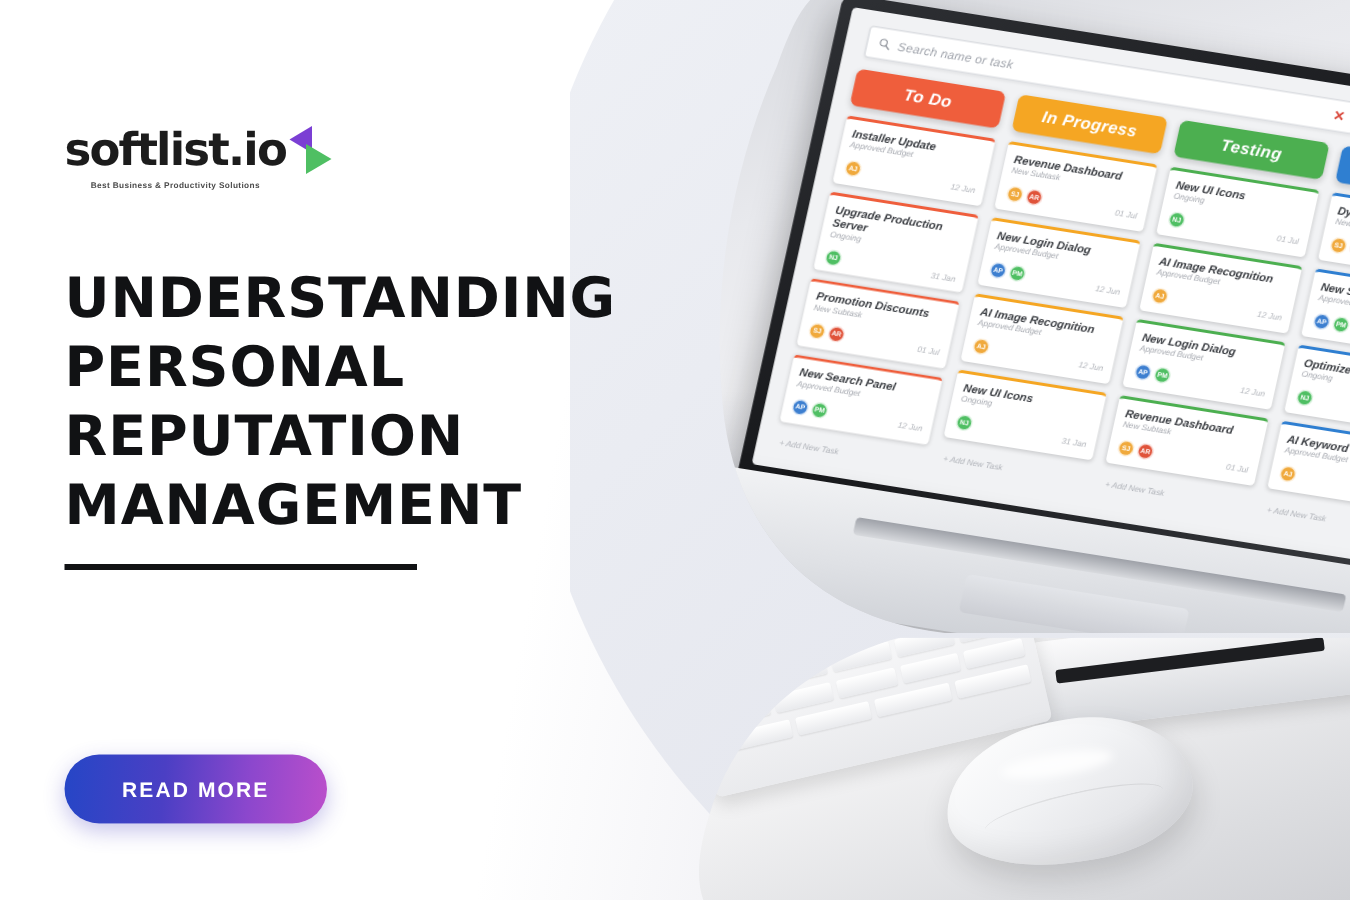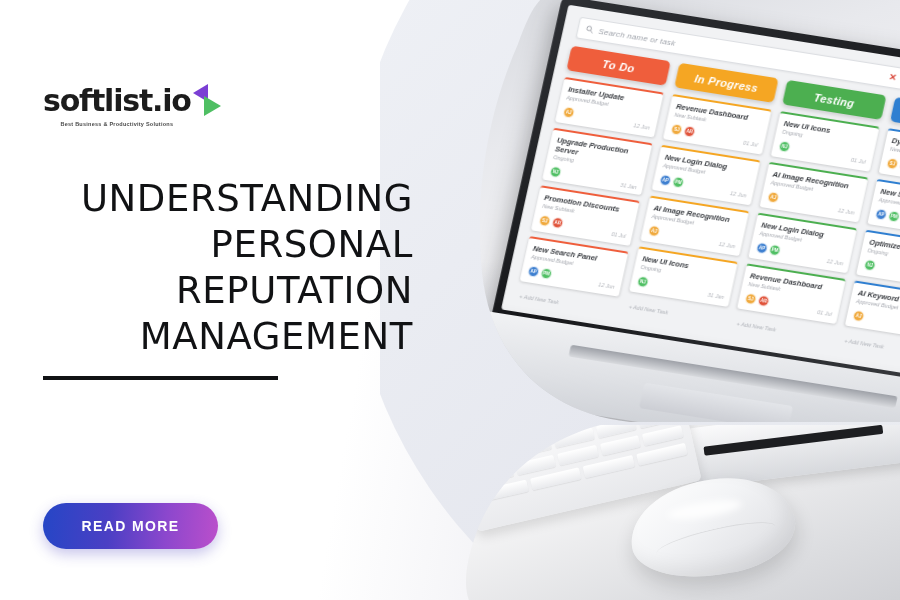--- a/index.html
+++ b/index.html
@@ -180,22 +180,22 @@
   .tri-green{
     position:absolute; left:11px; top:12px;
     width:0;height:0;
     border-top:10px solid transparent; border-bottom:10px solid transparent;
     border-left:17px solid #4fbf63;
   }
 
   .headline{
     position:absolute; left:43px; top:176px; width:370px;
     font-family:"DejaVu Sans", sans-serif;
-    font-size:37px; font-weight:400; line-height:1.24;
-    letter-spacing:.6px; color:#111214; text-transform:uppercase;text-align:right;
+    font-size:37px; font-weight:700; line-height:1.24;
+    letter-spacing:.6px; color:#111214; text-transform:uppercase;
   }
   .rule{
     position:absolute; left:43px; top:376px; width:235px; height:4px; background:#111214;
   }
   .cta{
     position:absolute; left:43px; top:503px; width:175px; height:46px;
     border-radius:24px;
     background:linear-gradient(95deg,#2546c6 0%,#4b3fc4 38%,#8c47cd 70%,#bb4fcb 100%);
     display:flex; align-items:center; justify-content:center;
     color:#fff; font-size:14px; font-weight:700; letter-spacing:1.4px;

